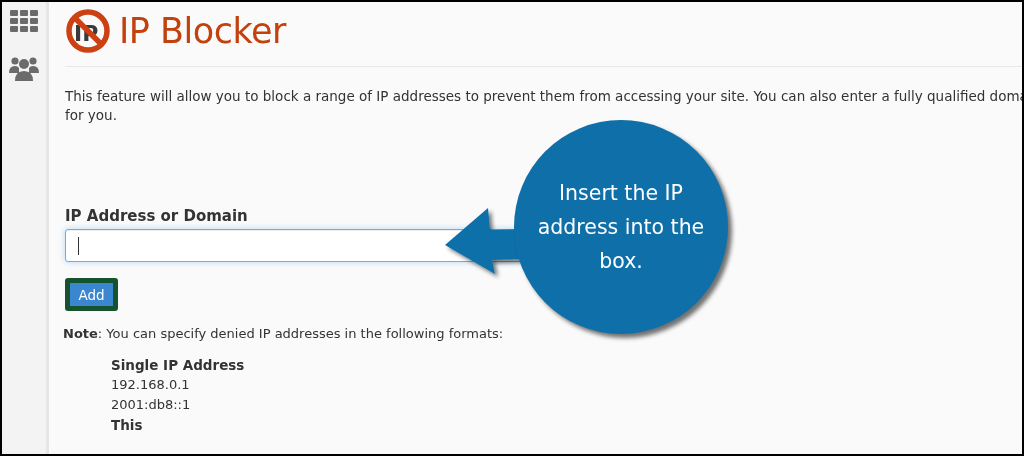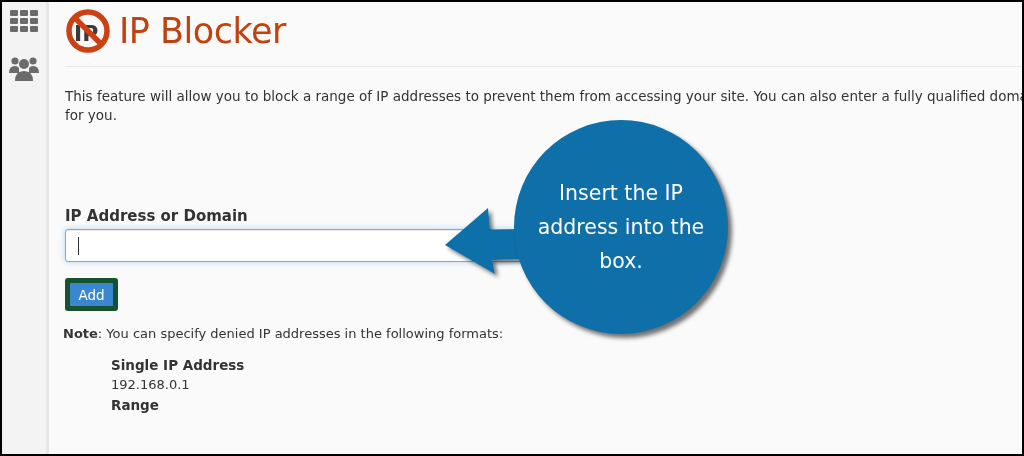--- a/index.html
+++ b/index.html
@@ -143,21 +143,22 @@
     <div class="caret"></div>
     <button class="add-btn">Add</button>
 
     <div class="note">
       <b>Note</b><span>: You can specify denied IP addresses in the following formats:</span>
     </div>
 
     <div class="formats">
       <div class="h">Single IP Address</div>
       <div>192.168.0.1</div>
-      <div class="h">Range</div>
+      <div>2001:db8::1</div>
+      <div class="h">This</div>
     </div>
   </div>
 
   <div class="callout">
     <svg width="1020" height="452" style="position:absolute;left:0;top:0;">
       <defs>
         <filter id="sh" x="-20%" y="-20%" width="140%" height="140%">
           <feDropShadow dx="3" dy="3" stdDeviation="2" flood-color="#000" flood-opacity="0.55"></feDropShadow>
         </filter>
       </defs>

